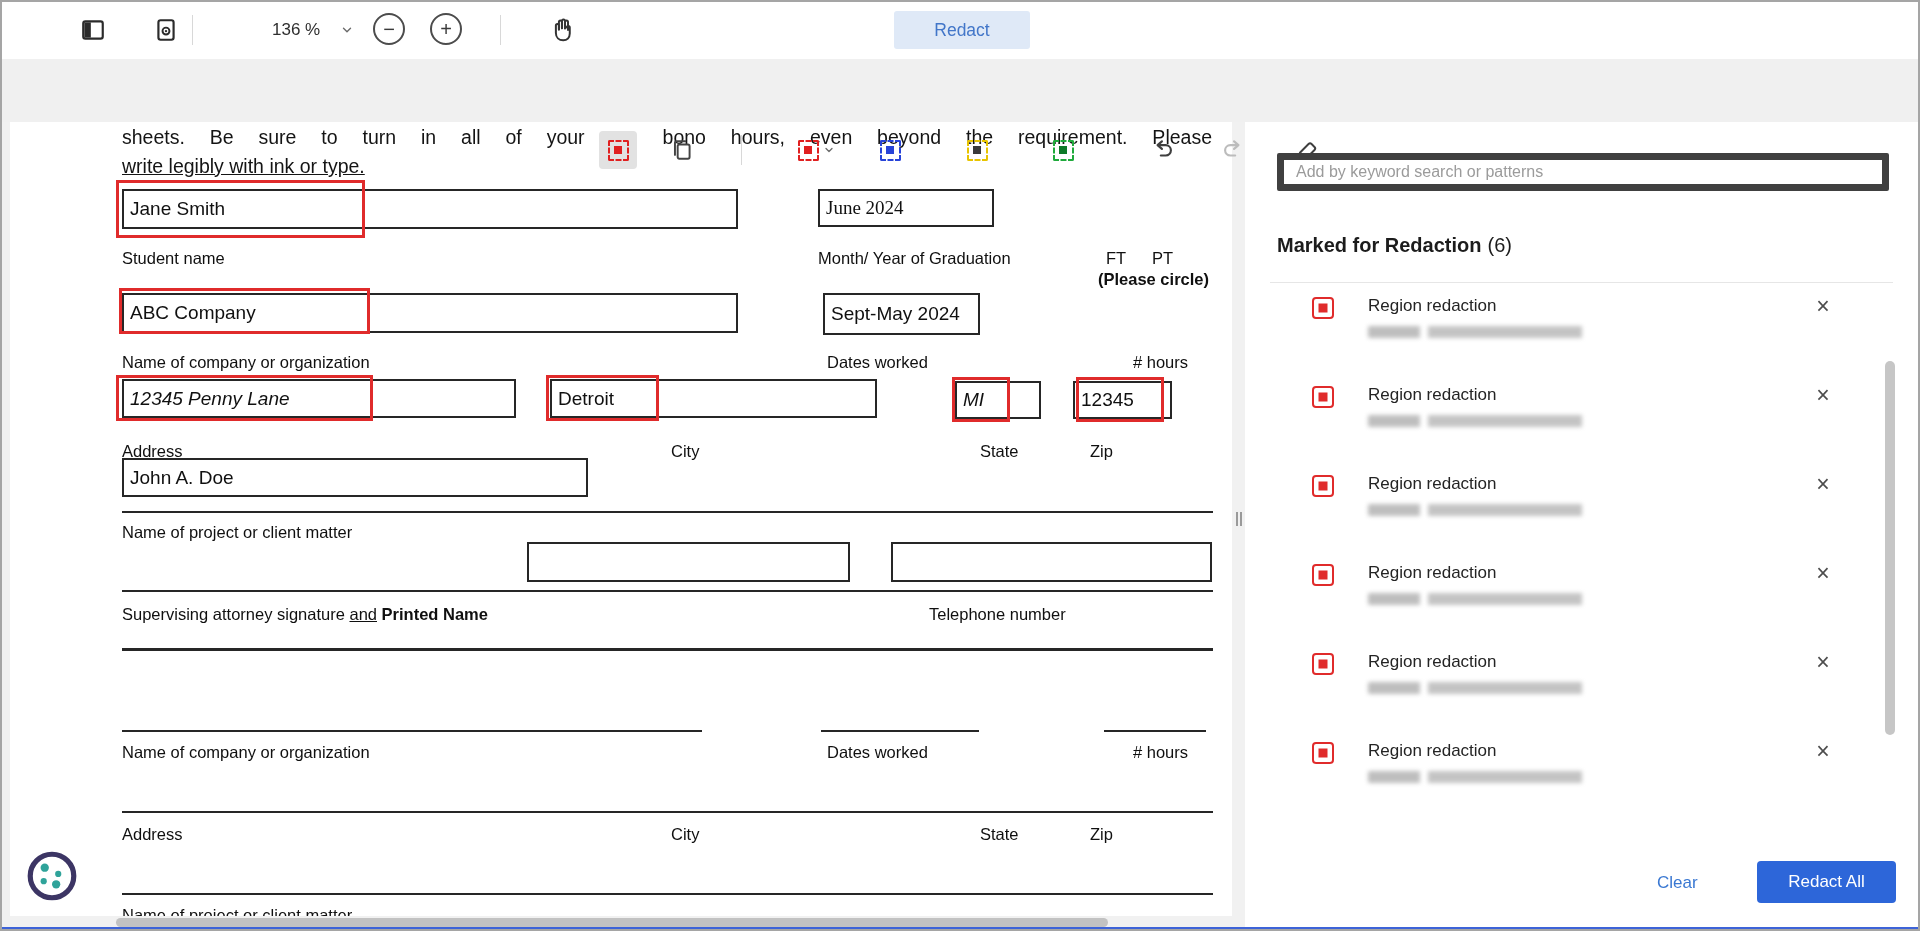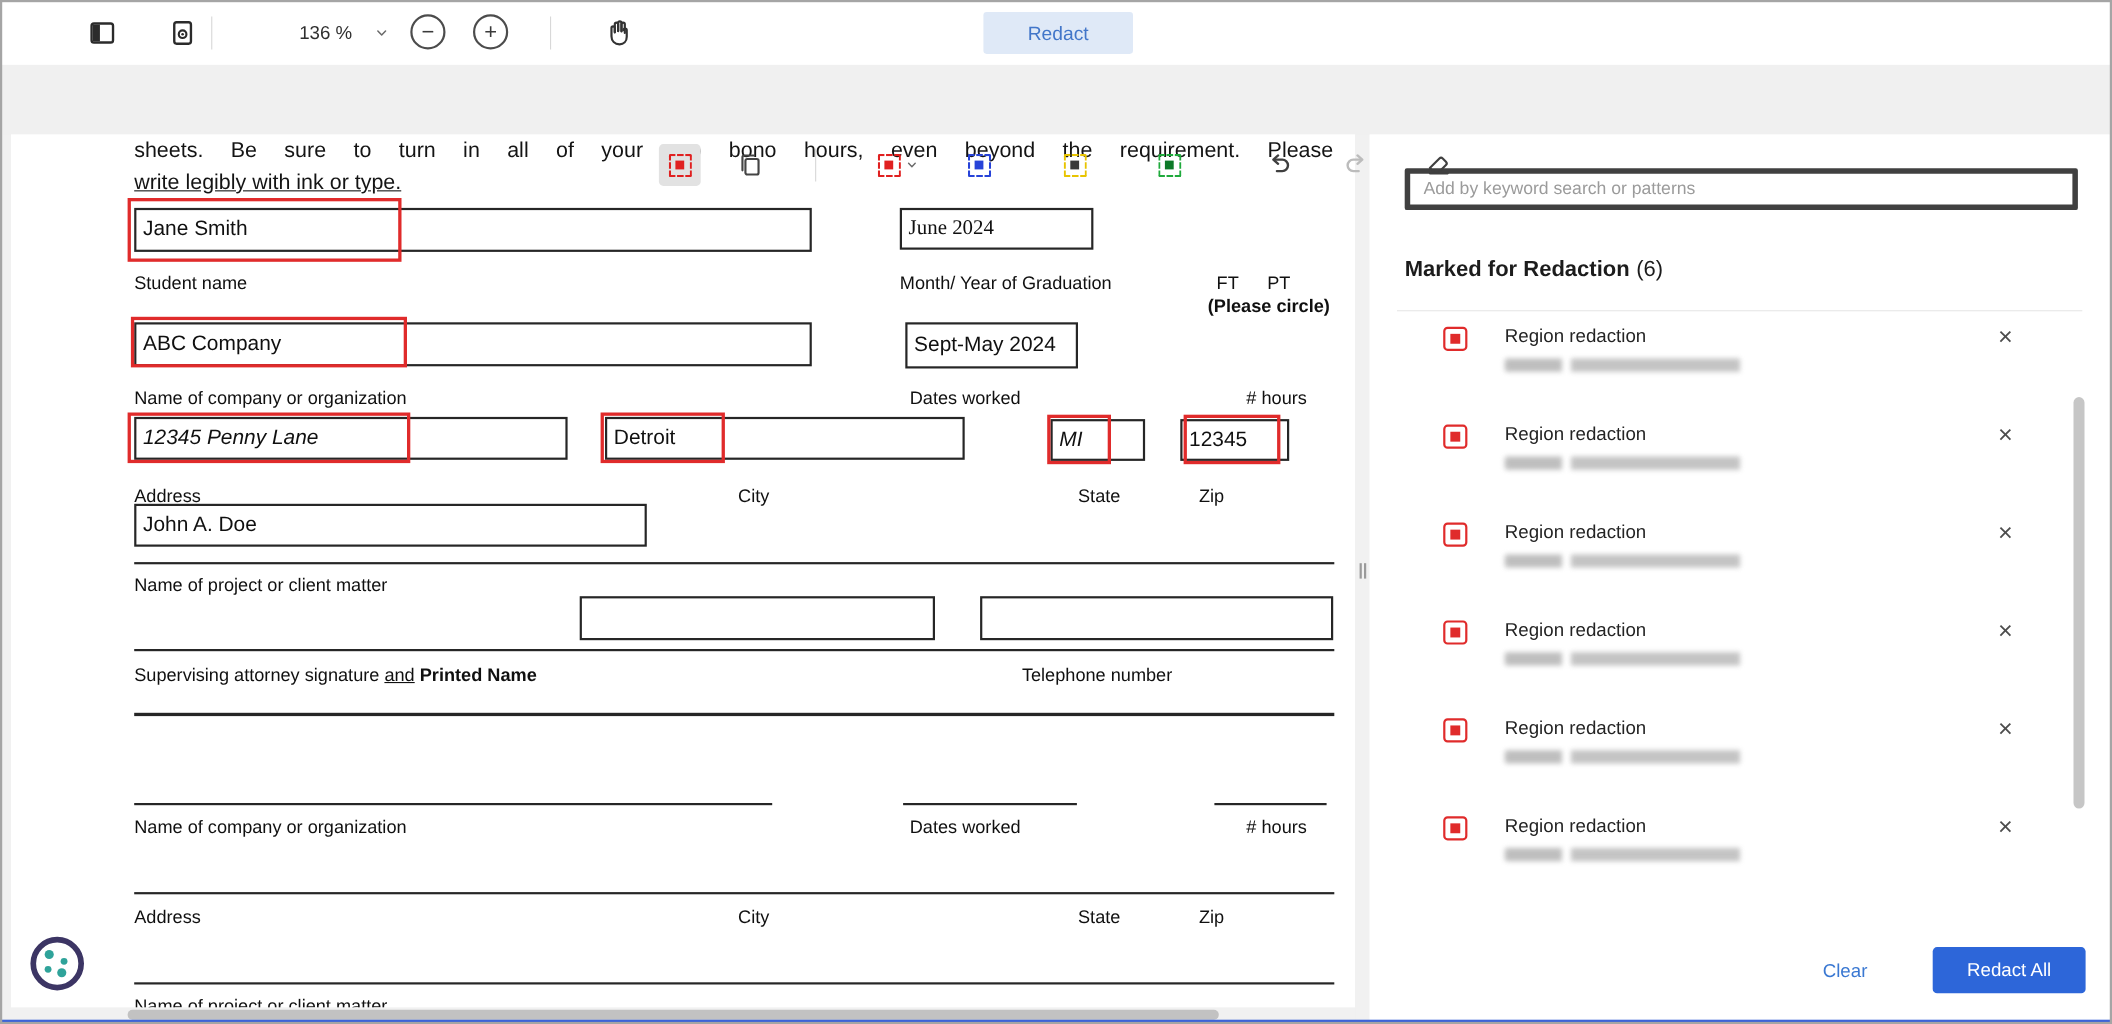--- a/index.html
+++ b/index.html
@@ -43,21 +43,21 @@
   .hscroll-track { position:absolute; left:10px; top:794px; width:1222px; height:13px; background:#f1f1f1; cursor:pointer; }
   .hscroll-thumb { position:absolute; left:106px; top:2px; width:992px; height:9px; background:#c2c2c2; border-radius:5px; cursor:grab; }
 
   
   .divider-col { position:absolute; left:1232px; top:0; width:13px; height:809px; background:#f1f1f1; display:flex; align-items:flex-start; justify-content:center; }
   .divider-handle { margin-top:390px; display:flex; gap:2px; cursor:col-resize; }
   .divider-handle i { display:block; width:2px; height:14px; background:#9a9a9a; }
 
   
   .sidebar { position:absolute; left:1245px; top:0; width:673px; height:809px; background:#ffffff; }
-  .search-input { position:absolute; left:32px; top:31px; width:612px; height:38px; border:5px solid #404040; border-radius:2px; padding:0 12px; font-size:16px; color:#333; font-family:"Liberation Sans", sans-serif; outline:none; }
+  .search-input { position:absolute; left:32px; top:31px; width:612px; height:38px; border:7px solid #404040; border-radius:2px; padding:0 12px; font-size:16px; color:#333; font-family:"Liberation Sans", sans-serif; outline:none; }
   .search-input::placeholder { color:#9b9b9b; }
   .sb-heading { position:absolute; left:32px; top:112px; font-size:20px; font-weight:bold; color:#1c1c1c; }
   .sb-heading .count { font-weight:normal; margin-left:6px; }
   .sb-rule { position:absolute; left:25px; top:160px; width:623px; height:1px; background:#e6e6e6; }
   .rlist { position:absolute; left:25px; top:166px; width:623px; }
   .ritem { position:relative; height:89px; }
   .rmark { position:absolute; left:42px; top:9px; width:22px; height:22px; border:2.5px solid #e02b2b; border-radius:4px; }
   .rmark::after { content:""; position:absolute; left:50%; top:50%; width:9px; height:9px; transform:translate(-50%,-50%); background:#e02b2b; }
   .rtitle { position:absolute; left:98px; top:8px; font-size:17px; color:#242424; }
   .rsub { position:absolute; left:98px; top:38px; width:228px; height:12px; border-radius:2px; opacity:.7; filter:blur(2.2px);

